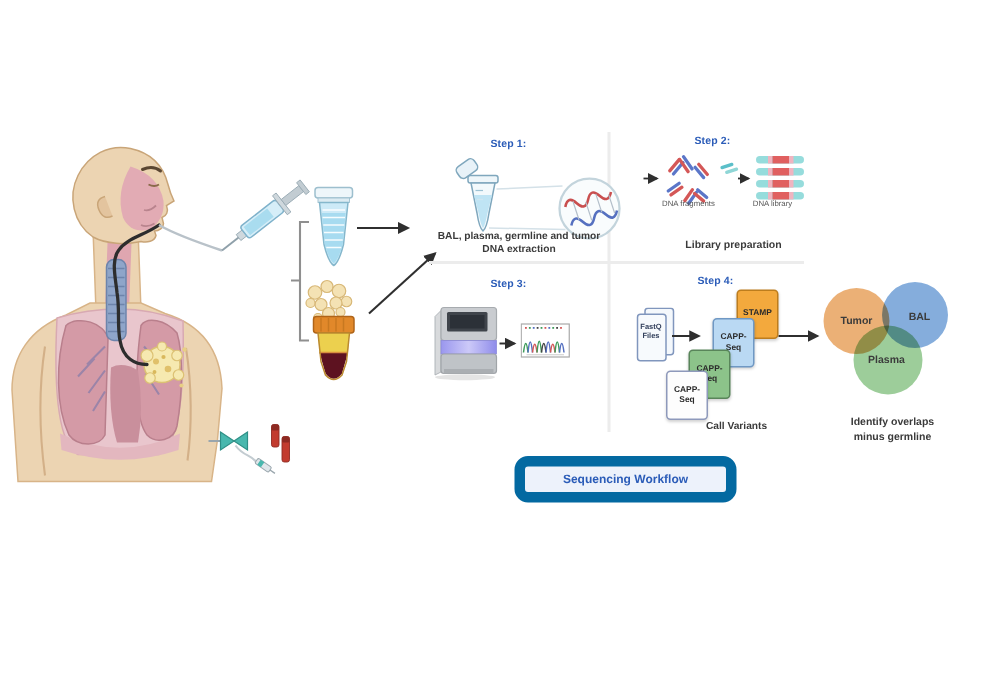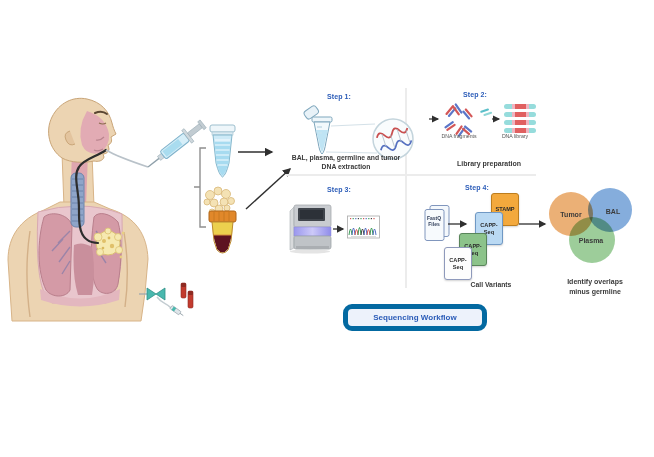--- a/index.html
+++ b/index.html
@@ -15,21 +15,21 @@
         line-height:1.2;box-shadow:0 1px 2px rgba(0,0,0,.18);text-align:center;}
   .card-white{background:#fdfdfd;border:1px solid #8e99bb;z-index:14;}
   .card-green{background:#8cc38a;border:1px solid #59855a;z-index:13;}
   .card-blue{background:#bad9f3;border:1px solid #6f98c4;z-index:12;}
   .card-orange{background:#f3a93d;border:1px solid #bd7d1d;z-index:11;}
   .fastq-label{font-size:5px;font-weight:600;color:#33405c;text-align:center;line-height:1.25;}
   .venn-wrap{position:absolute;left:548px;top:186px;width:100px;height:100px;}
   .vcircle{position:absolute;border-radius:50%;mix-blend-mode:multiply;opacity:.85;}
   .vlabel{position:absolute;font-size:7px;font-weight:700;color:#3b3b3b;text-align:center;}
   .badge{position:absolute;left:343px;top:304px;width:134px;height:17px;background:#edf2fb;
-         border:5px solid #0369a1;border-radius:9px;display:flex;align-items:center;justify-content:center;
+         border:7px solid #0369a1;border-radius:9px;display:flex;align-items:center;justify-content:center;
          font-size:8px;font-weight:700;color:#2b5cb8;}
 </style>
 </head>
 <body>
 
 <div class="stage">
 
   <svg class="abs" style="left:0;top:45px;" width="300" height="290" viewBox="0 0 300 290">
     <defs>
       <marker id="ah1" markerWidth="7" markerHeight="7" refX="5" refY="3" orient="auto">

